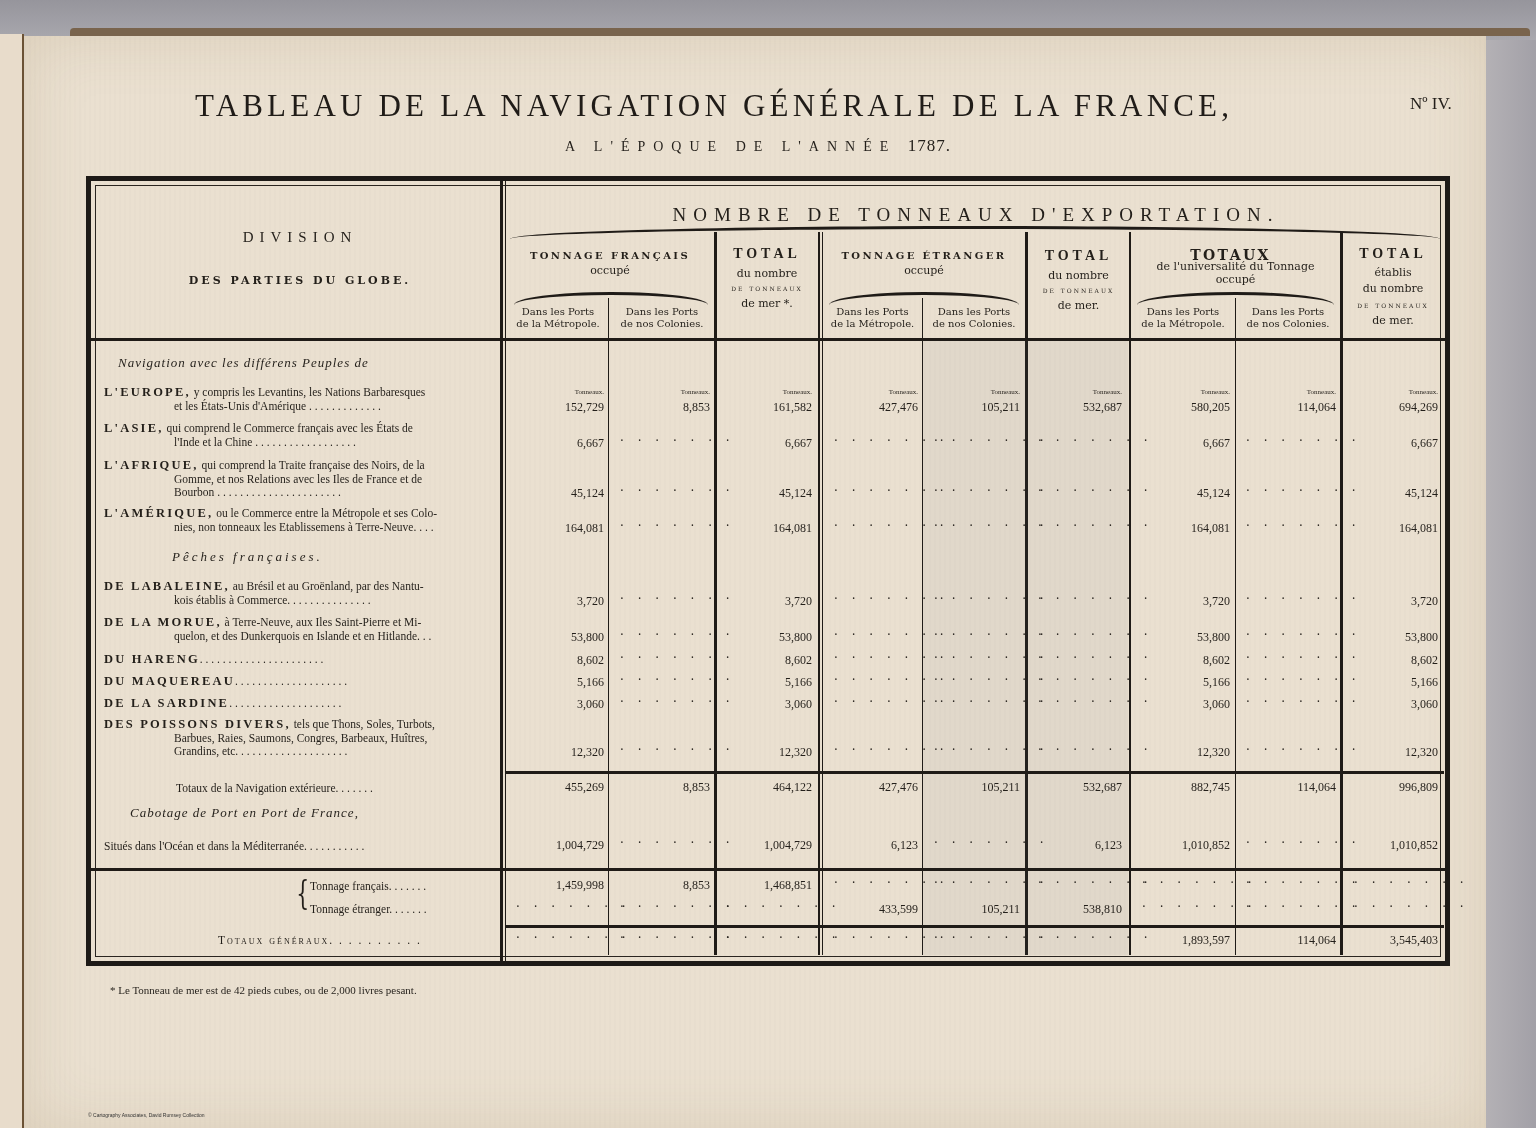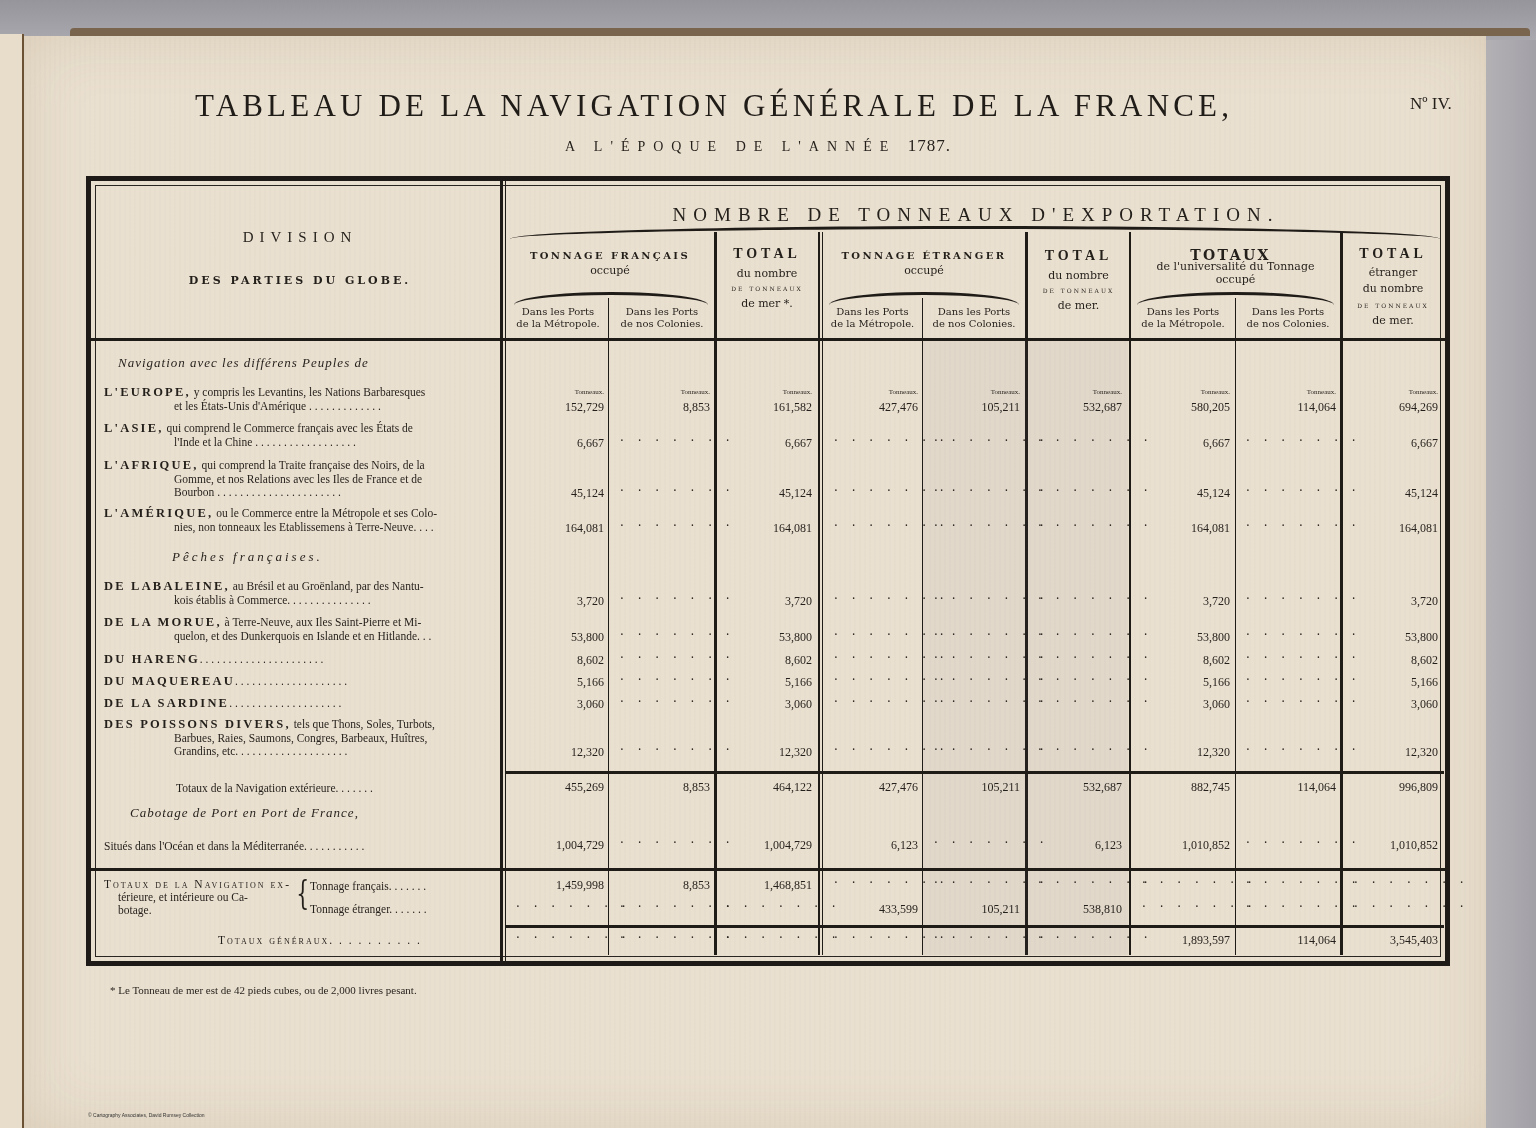--- a/index.html
+++ b/index.html
@@ -105,21 +105,21 @@
     <div>de mer.</div>
   </div>
 
   <div class="txt center h-col" style="left:1114px;top:247px;width:209px;font-size:14px;margin-left:12px;">TOTAUX</div>
   <div class="txt center h-sub" style="left:1131px;top:260px;width:209px;">de l'universalité du Tonnage</div>
   <div class="txt center h-sub" style="left:1131px;top:273px;width:209px;">occupé</div>
   <div class="brace" style="left:1137px;top:292px;width:197px;"></div>
 
   <div class="txt center h-total" style="left:1343px;top:246px;width:100px;">TOTAL</div>
   <div class="txt center h-sub" style="left:1343px;top:265px;width:100px;line-height:16px;">
-    <div>étranger</div>
+    <div>établis</div>
     <div>du nombre</div>
     <div class="sc" style="font-size:9px;">de tonneaux</div>
     <div>de mer.</div>
   </div>
 
   <div class="txt center h-sub" style="left:508px;top:306px;width:100px;font-size:10px;line-height:12px;">
       <div>Dans les Ports</div>
       <div>de la Métropole.</div>
     </div>
   <div class="txt center h-sub" style="left:610px;top:306px;width:104px;font-size:10px;line-height:12px;">
@@ -336,24 +336,19 @@
       <div class="txt right val" style="left:1346px;width:92px;top:933px;">3,545,403</div>
     </div>
 
   <div class="txt section" style="left:172px;top:549px;letter-spacing:3px;">Pêches françaises.</div>
 
   <div class="hline" style="left:506px;top:771px;width:938px;height:3px;"></div>
   <div class="txt section" style="left:130px;top:805px;">Cabotage de Port en Port de France,</div>
   <div class="hline" style="left:91px;top:868px;width:1354px;height:3px;"></div>
   <div class="hline" style="left:506px;top:925px;width:938px;height:3px;"></div>
 
-  <div class="txt lbl" style="left:104px;top:878px;line-height:13px;">
-    <div class="sc">Totaux de la Navigation ex-</div>
-    <div style="padding-left:14px;">térieure, et intérieure ou Ca-</div>
-    <div style="padding-left:14px;">botage.</div>
-  </div>
   <div class="txt" style="left:292px;top:872px;font-size:34px;font-weight:100;transform:scaleX(0.6);">{</div>
 
   <div class="txt" style="left:118px;top:1112px;"></div>
 </div>
 
 <div class="footnote">* Le Tonneau de mer est de 42 pieds cubes, ou de 2,000 livres pesant.</div>
 <div class="credit">© Cartography Associates, David Rumsey Collection</div>
 
 </body></html>

